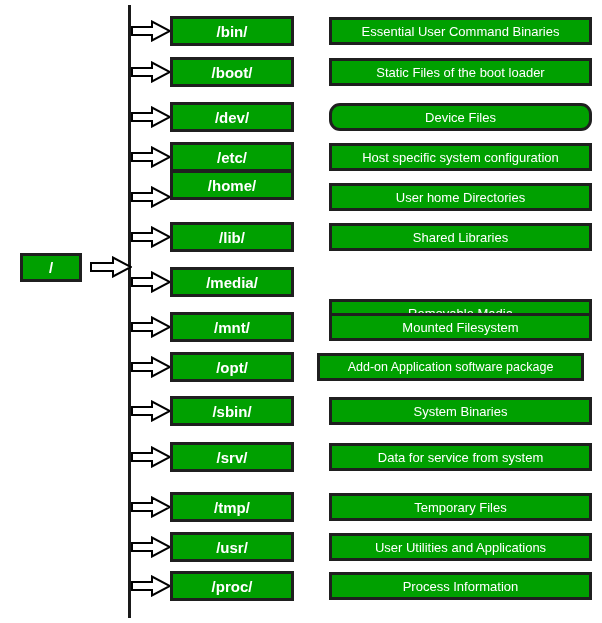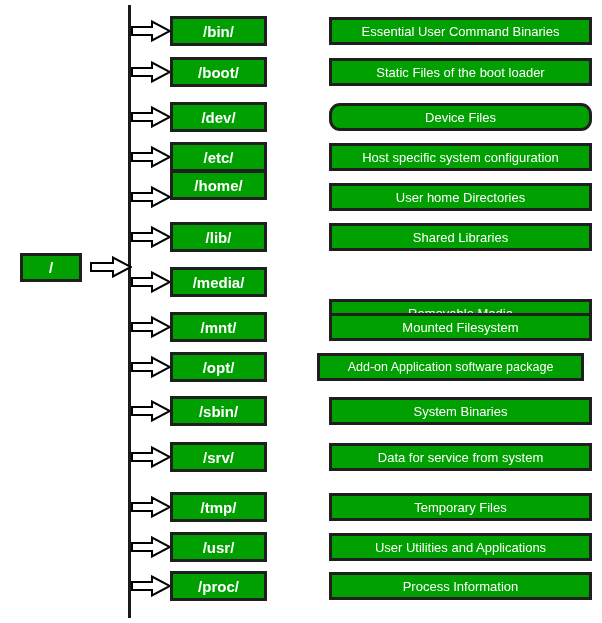--- a/index.html
+++ b/index.html
@@ -64,21 +64,21 @@
     color: #008000;
     font-weight: bold;
     font-size: 14px;
     line-height: 16px;
   }
   .root-label span { display: block; }
 
   
   .path-box {
     left: 170px;
-    width: 97px;
+    width: 124px;
     height: 30px;
     font-size: 15px;
   }
 
   
   .desc-box {
     left: 329px;
     width: 263px;
     height: 28px;
     font-size: 13px;

